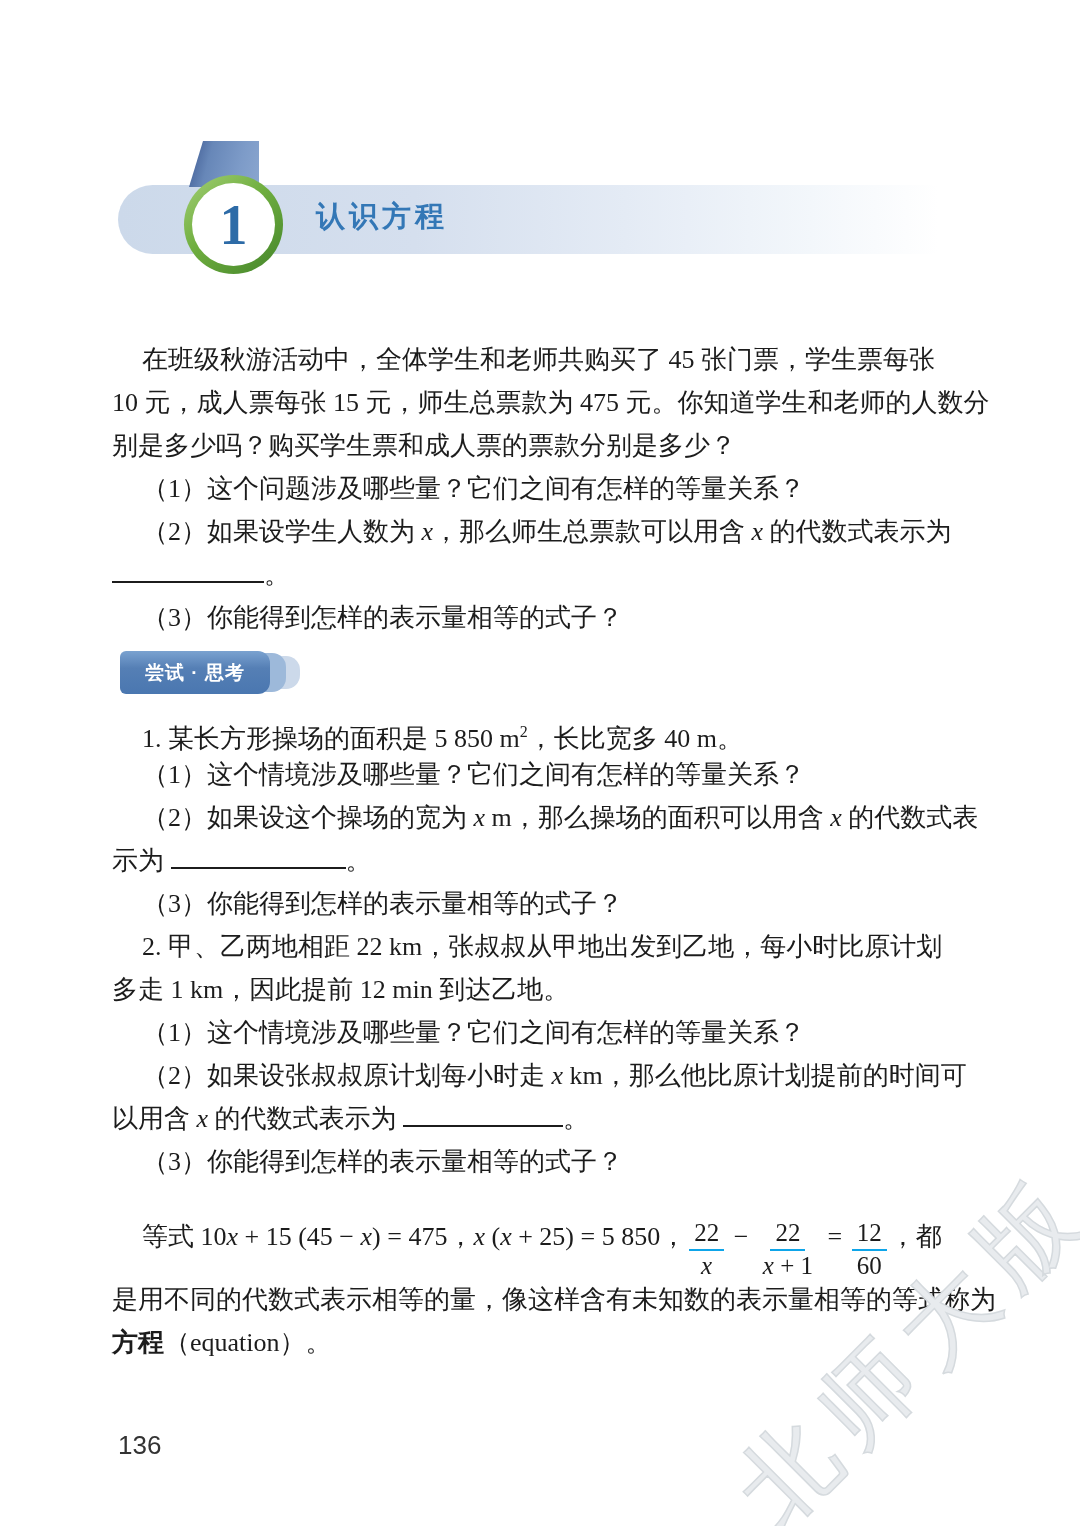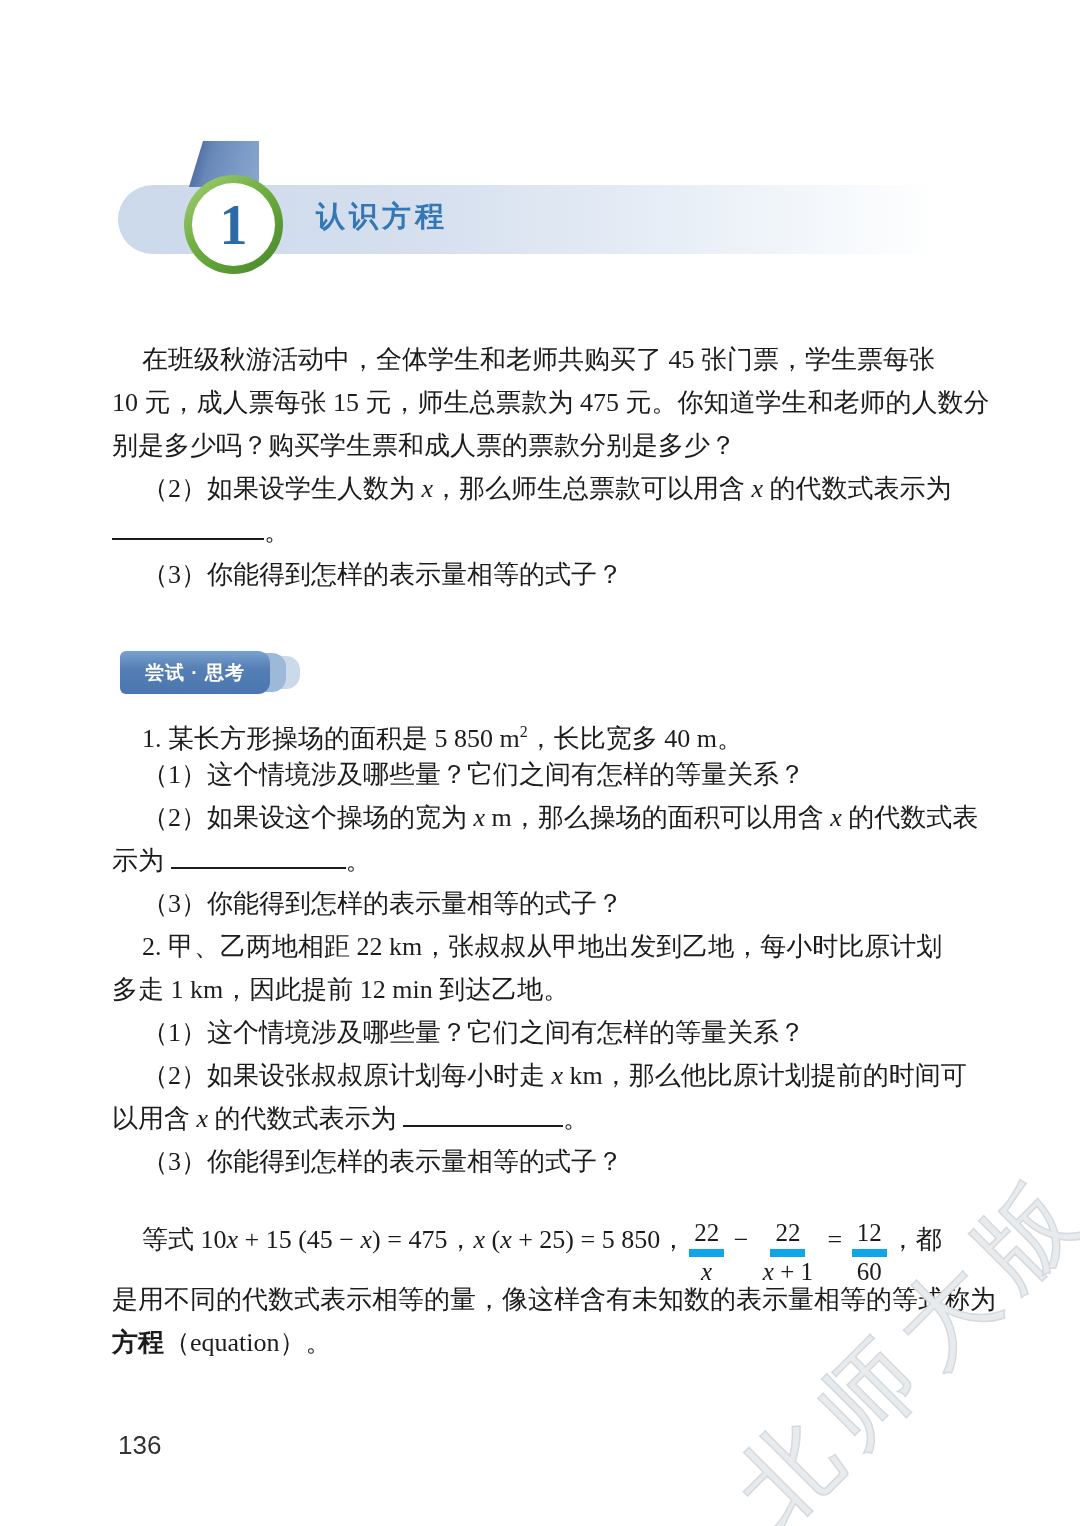--- a/index.html
+++ b/index.html
@@ -61,21 +61,21 @@
   .cjk{font-family:"Liberation Serif","DejaVu Serif",serif;}
   .lat{font-family:"Liberation Serif","DejaVu Serif",serif;}
   .ita{font-family:"Liberation Serif","DejaVu Serif",serif;font-style:italic;}
   .bld{font-weight:bold;}
   sup{font-size:16px;}
   .blank{display:inline-block;height:26px;border-bottom:2px solid #1c1c1c;vertical-align:baseline;}
   .frac{
     display:inline-flex;flex-direction:column;align-items:center;vertical-align:middle;
     line-height:1.15;font-size:25px;margin:0 3px;transform:translateY(-2px);
   }
-  .frac .num{border-bottom:8px solid #0ea5e9;padding:0 5px 1px;margin-top:25px;}
+  .frac .num{border-bottom:2px solid #0ea5e9;padding:0 5px 1px;margin-top:25px;}
   .frac .den{padding:1px 5px 0;}
 
   
   .pagenum{
     position:absolute;left:118px;top:1430px;font-size:26px;color:#333333;
     font-family:"Liberation Sans","DejaVu Sans",sans-serif;
   }
   .watermark{
     position:absolute;left:690px;top:1285px;white-space:nowrap;pointer-events:none;
     transform:rotate(-45deg);transform-origin:50% 50%;
@@ -94,20 +94,21 @@
     <div class="ring-inner">
       <span class="lesson-num">1</span>
     </div>
   </div>
   <div class="title">认识方程</div>
 
   <section class="textsec intro">
       <div class="line indent"><span class="cjk">在班级秋游活动中，全体学生和老师共购买了 </span><span class="lat">45</span><span class="cjk"> 张门票，学生票每张</span></div>
       <div class="line"><span class="lat">10</span><span class="cjk"> 元，成人票每张 </span><span class="lat">15</span><span class="cjk"> 元，师生总票款为 </span><span class="lat">475</span><span class="cjk"> 元。你知道学生和老师的人数分</span></div>
       <div class="line"><span class="cjk">别是多少吗？购买学生票和成人票的票款分别是多少？</span></div>
+      <div class="line indent"><span class="cjk">（1）这个问题涉及哪些量？它们之间有怎样的等量关系？</span></div>
       <div class="line indent"><span class="cjk">（2）如果设学生人数为 </span><span class="ita">x</span><span class="cjk">，那么师生总票款可以用含 </span><span class="ita">x</span><span class="cjk"> 的代数式表示为</span></div>
       <div class="line"><span class="blank" style="width: 152px;"></span><span class="cjk">。</span></div>
       <div class="line indent"><span class="cjk">（3）你能得到怎样的表示量相等的式子？</span></div>
     </section>
 
   <div class="badge">
     <span class="badge-l2"></span>
     <span class="badge-l1"></span>
     <span class="badge-main">尝试 · 思考</span>
   </div>

